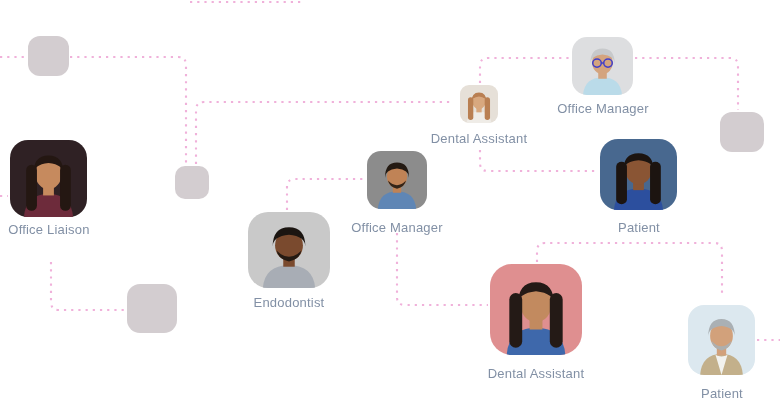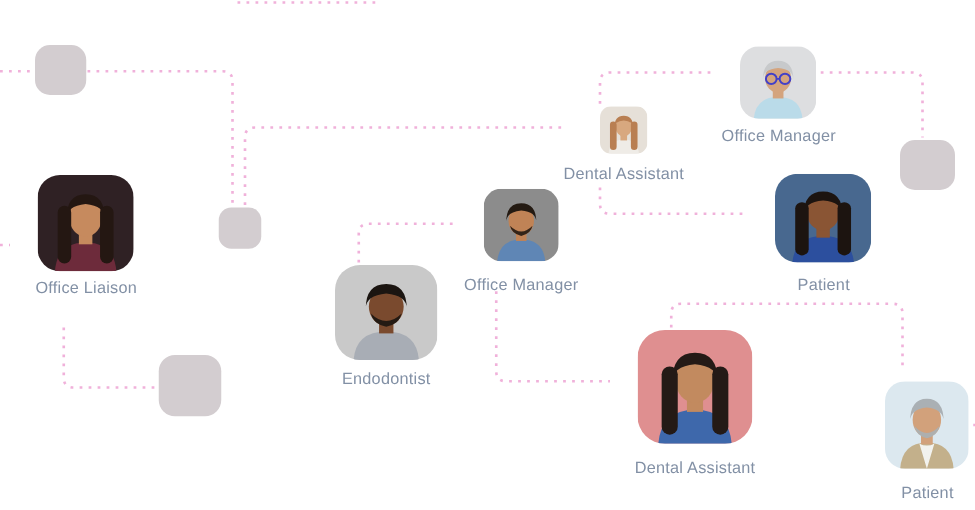--- a/index.html
+++ b/index.html
@@ -1,20 +1,20 @@
 <!DOCTYPE html>
 <html><head>
 <meta charset="utf-8">
 <style>
   html,body{margin:0;padding:0;background:#fff;}
   .stage{position:relative;width:780px;height:408px;background:#ffffff;overflow:hidden;
          font-family:"Liberation Sans",sans-serif;}
   .lines{position:absolute;left:0;top:0;width:780px;height:408px;}
   .placeholder{position:absolute;background:#d3cdd0;}
-  .person{position:absolute;margin-left:20px;}
+  .person{position:absolute;}
   .avatar{display:block;overflow:hidden;}
   .avatar svg{display:block;}
   .label{position:absolute;width:180px;text-align:center;font-size:13px;
          color:#8290a5;letter-spacing:.2px;line-height:1.1;}
 </style>
 </head>
 <body>
 
 <div class="stage">
   <svg class="lines" id="lines" viewBox="0 0 780 408" xmlns="http://www.w3.org/2000/svg">

